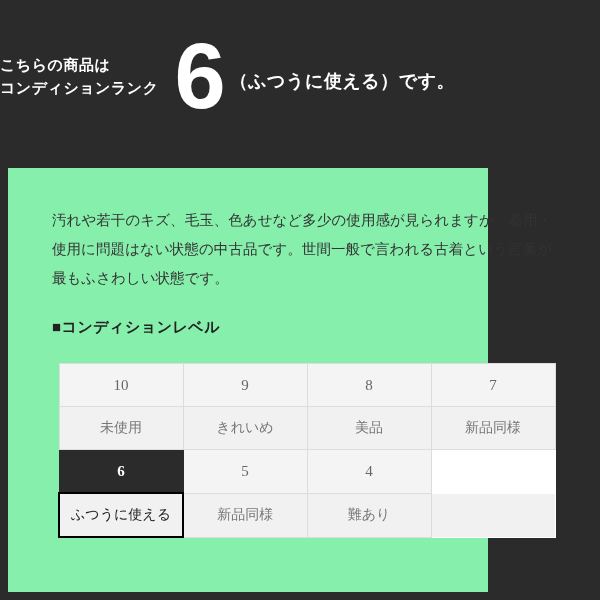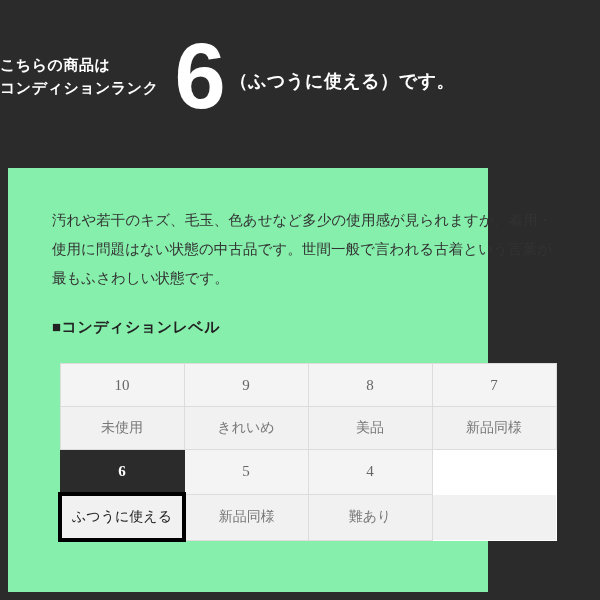--- a/index.html
+++ b/index.html
@@ -130,21 +130,21 @@
   }
   .rank-table td.active-num {
     background: #2b2b2b;
     color: #ffffff;
     font-weight: bold;
     border: 1px solid #2b2b2b;
   }
   .rank-table td.active-label {
     background: #ffffff;
     color: #222222;
-    border: 4px solid #000000;
+    border: 2px solid #000000;
     font-size: 14px;
   }
 </style>
 </head>
 <body>
 
 <div class="page">
 
   <div class="header">
     <div class="header-inner">

